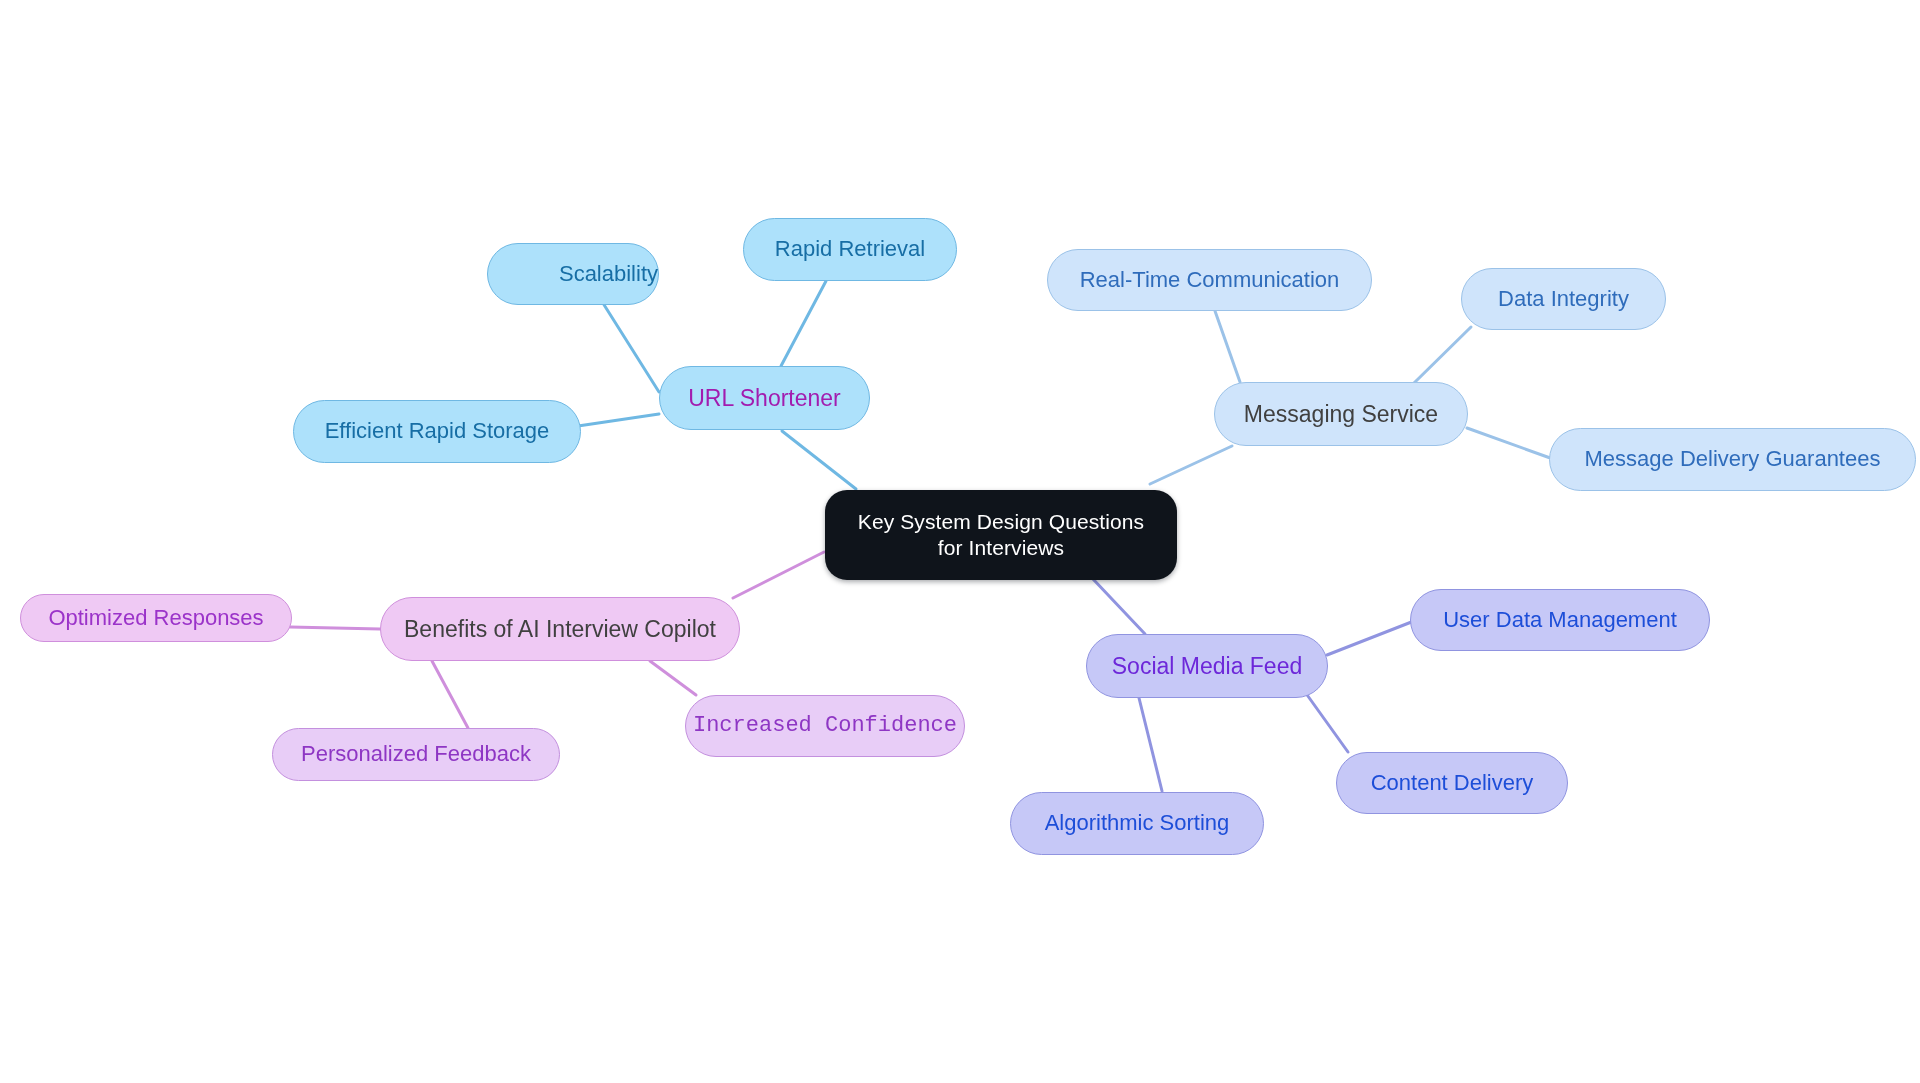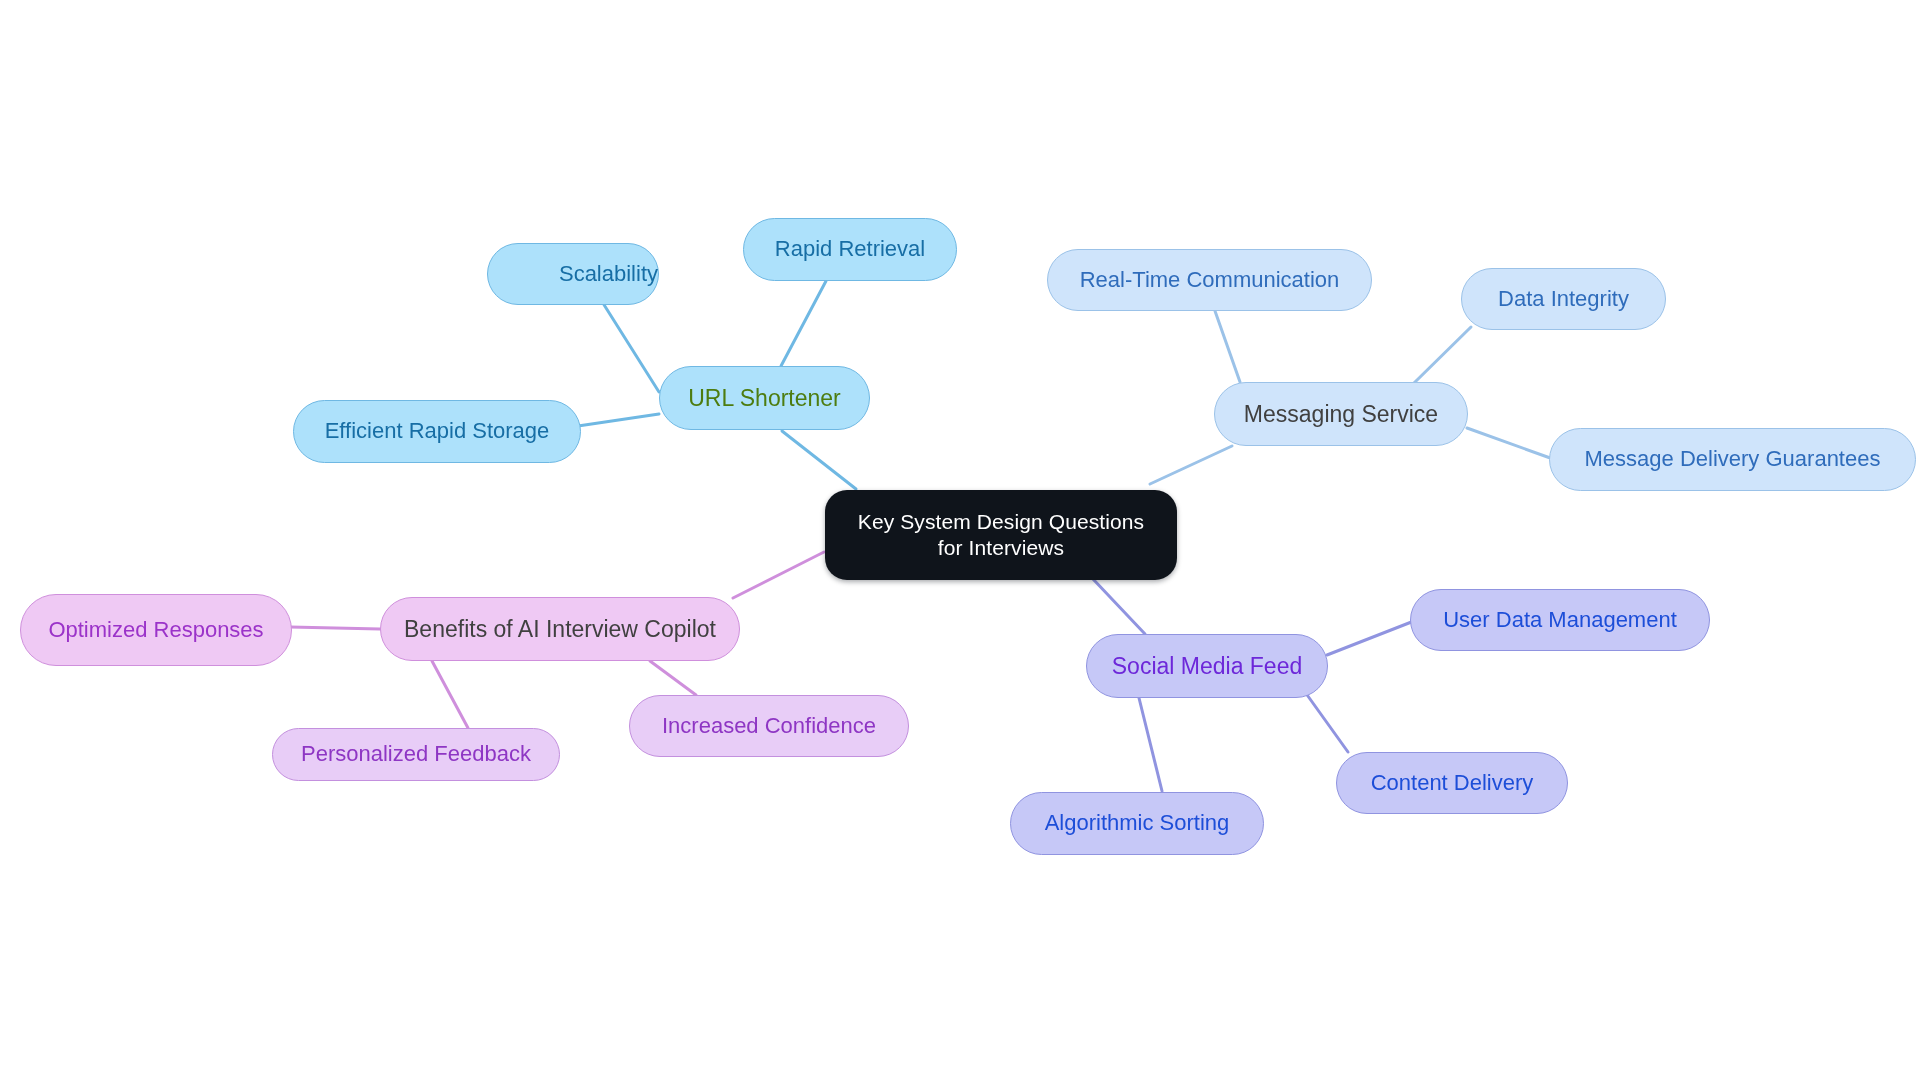--- a/index.html
+++ b/index.html
@@ -43,21 +43,21 @@
     border-width: 0;
     background: #0f141b;
     color: #ffffff;
     font-size: 21px;
     letter-spacing: 0.1px;
     box-shadow: 0 2px 5px rgba(10,14,22,0.35);
   }
   .node-branch-blue {
     background: #ade1fb;
     border-color: #6fb8e3;
-    color: #4d7c0f;
+    color: #a21caf;
     font-size: 23px;
   }
   .node-leaf-blue {
     background: #ade1fb;
     border-color: #6fb8e3;
     color: #176ea5;
     font-size: 22px;
   }
   .node-branch-lightblue {
     background: #cfe4fb;
@@ -133,17 +133,17 @@
       <div class="node node-leaf-blue" style="left: 293px; top: 400px; width: 288px; height: 63px;"><span>Efficient Rapid Storage</span></div>
       <div class="node node-branch-lightblue" style="left: 1214px; top: 382px; width: 254px; height: 64px;"><span>Messaging Service</span></div>
       <div class="node node-leaf-lightblue" style="left: 1047px; top: 249px; width: 325px; height: 62px;"><span>Real-Time Communication</span></div>
       <div class="node node-leaf-lightblue" style="left: 1461px; top: 268px; width: 205px; height: 62px;"><span>Data Integrity</span></div>
       <div class="node node-leaf-lightblue" style="left: 1549px; top: 428px; width: 367px; height: 63px;"><span>Message Delivery Guarantees</span></div>
       <div class="node node-branch-periwinkle" style="left: 1086px; top: 634px; width: 242px; height: 64px;"><span>Social Media Feed</span></div>
       <div class="node node-leaf-periwinkle" style="left: 1410px; top: 589px; width: 300px; height: 62px;"><span>User Data Management</span></div>
       <div class="node node-leaf-periwinkle" style="left: 1336px; top: 752px; width: 232px; height: 62px;"><span>Content Delivery</span></div>
       <div class="node node-leaf-periwinkle" style="left: 1010px; top: 792px; width: 254px; height: 63px;"><span>Algorithmic Sorting</span></div>
       <div class="node node-branch-pink" style="left: 380px; top: 597px; width: 360px; height: 64px;"><span>Benefits of AI Interview Copilot</span></div>
-      <div class="node node-leaf-pink" style="left: 20px; top: 594px; width: 272px; height: 72px;"><span>Optimized Responses</span></div>
+      <div class="node node-leaf-pink" style="left: 20px; top: 594px; width: 272px; height: 48px;"><span>Optimized Responses</span></div>
       <div class="node node-leaf-lilac" style="left: 272px; top: 728px; width: 288px; height: 53px;"><span>Personalized Feedback</span></div>
-      <div class="node node-leaf-lilac" style="left: 629px; top: 695px; width: 280px; height: 62px;"><span>Increased Confidence</span></div>
+      <div class="node node-leaf-lilac" style="left: 685px; top: 695px; width: 280px; height: 62px; font-family: Liberation Mono, monospace;"><span>Increased Confidence</span></div>
     </div>
 </div>
 
 </body></html>

